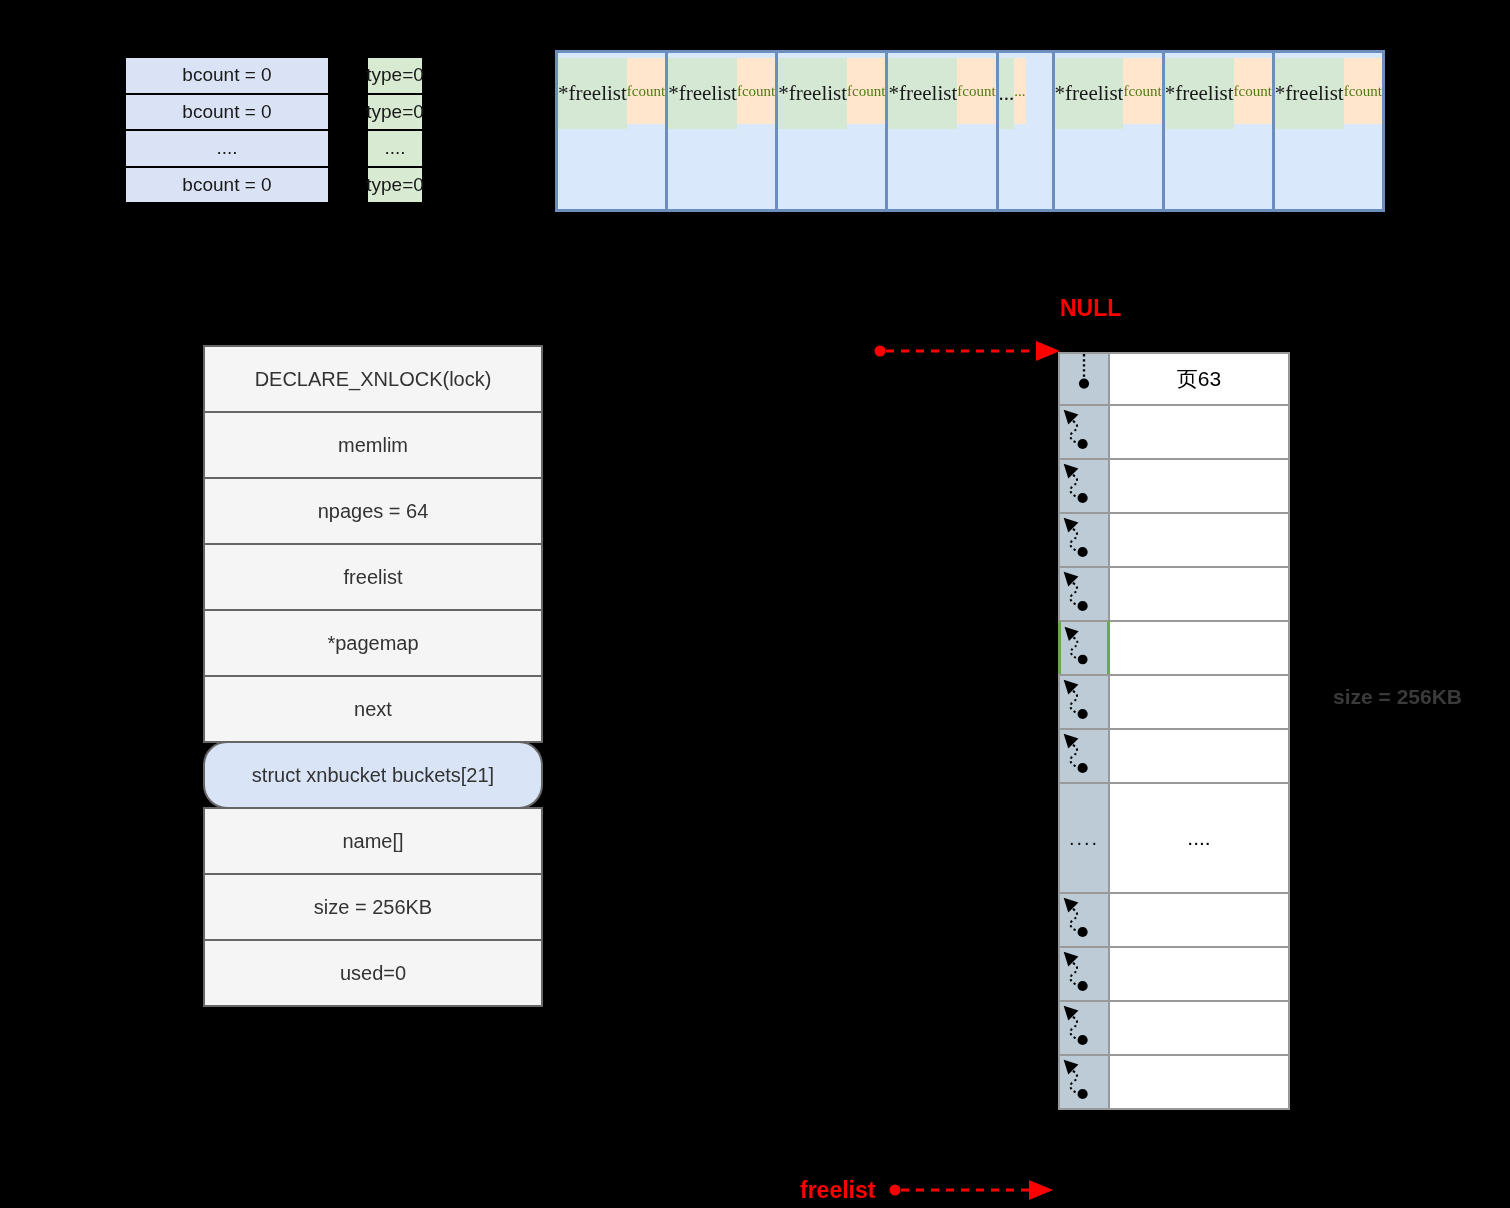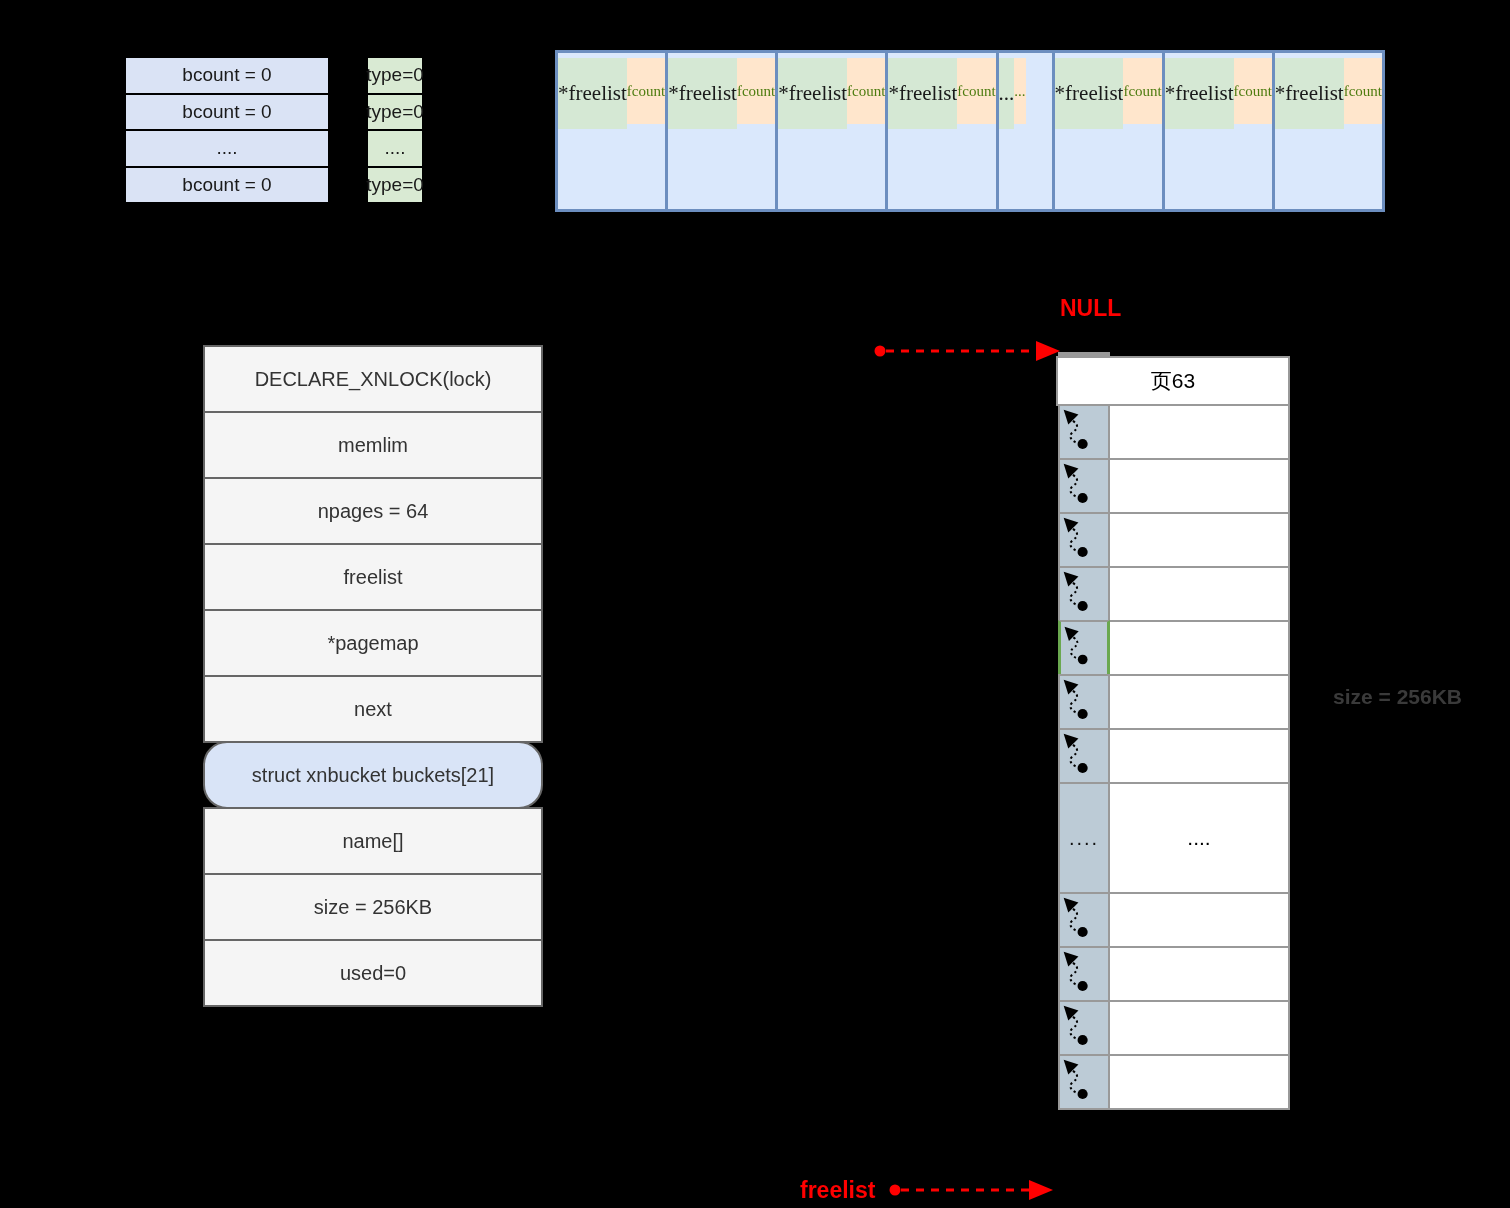--- a/index.html
+++ b/index.html
@@ -38,21 +38,21 @@
   #struct-table{position:absolute; left:193px; top:345px; width:340px;margin-left:10px;}
   .st-row{height:68px; margin-top:-2px; background:var(--struct-fill);
     border:2px solid var(--struct-border); display:flex; align-items:center;
     justify-content:center; font-size:20px; color:#333;}
   .st-row:first-child{margin-top:0;}
   .st-row.hl{background:var(--struct-hl);border-radius:24px;}
 
   
   #pagemap{position:absolute; left:1058px; top:352px; width:232px;}
   .pm-row{display:flex; margin-top:-2px;}
-  .pm-row:first-child{margin-top:0;flex-direction:column;}
+  .pm-row:first-child{margin-top:0;}
   .pm-ptr{width:52px; background:var(--pm-fill); border:2px solid var(--pm-border);
     position:relative; display:flex; align-items:center; justify-content:center;}
   .pm-page{flex:1 1 0; margin-left:-2px; background:#fff; border:2px solid var(--pm-border);
     display:flex; align-items:center; justify-content:center; font-size:21px; color:#000;}
   .pm-row.green .pm-ptr{border-left:3px solid var(--hl-green); border-right:3px solid var(--hl-green);}
   .pm-ptr svg{position:absolute; left:0; top:0; width:100%; height:100%;}
   .pm-dots{font-size:20px; letter-spacing:2px; color:#111;}
 
   
   .red-label{position:absolute; color:var(--red); font-weight:bold; font-size:23px;}

